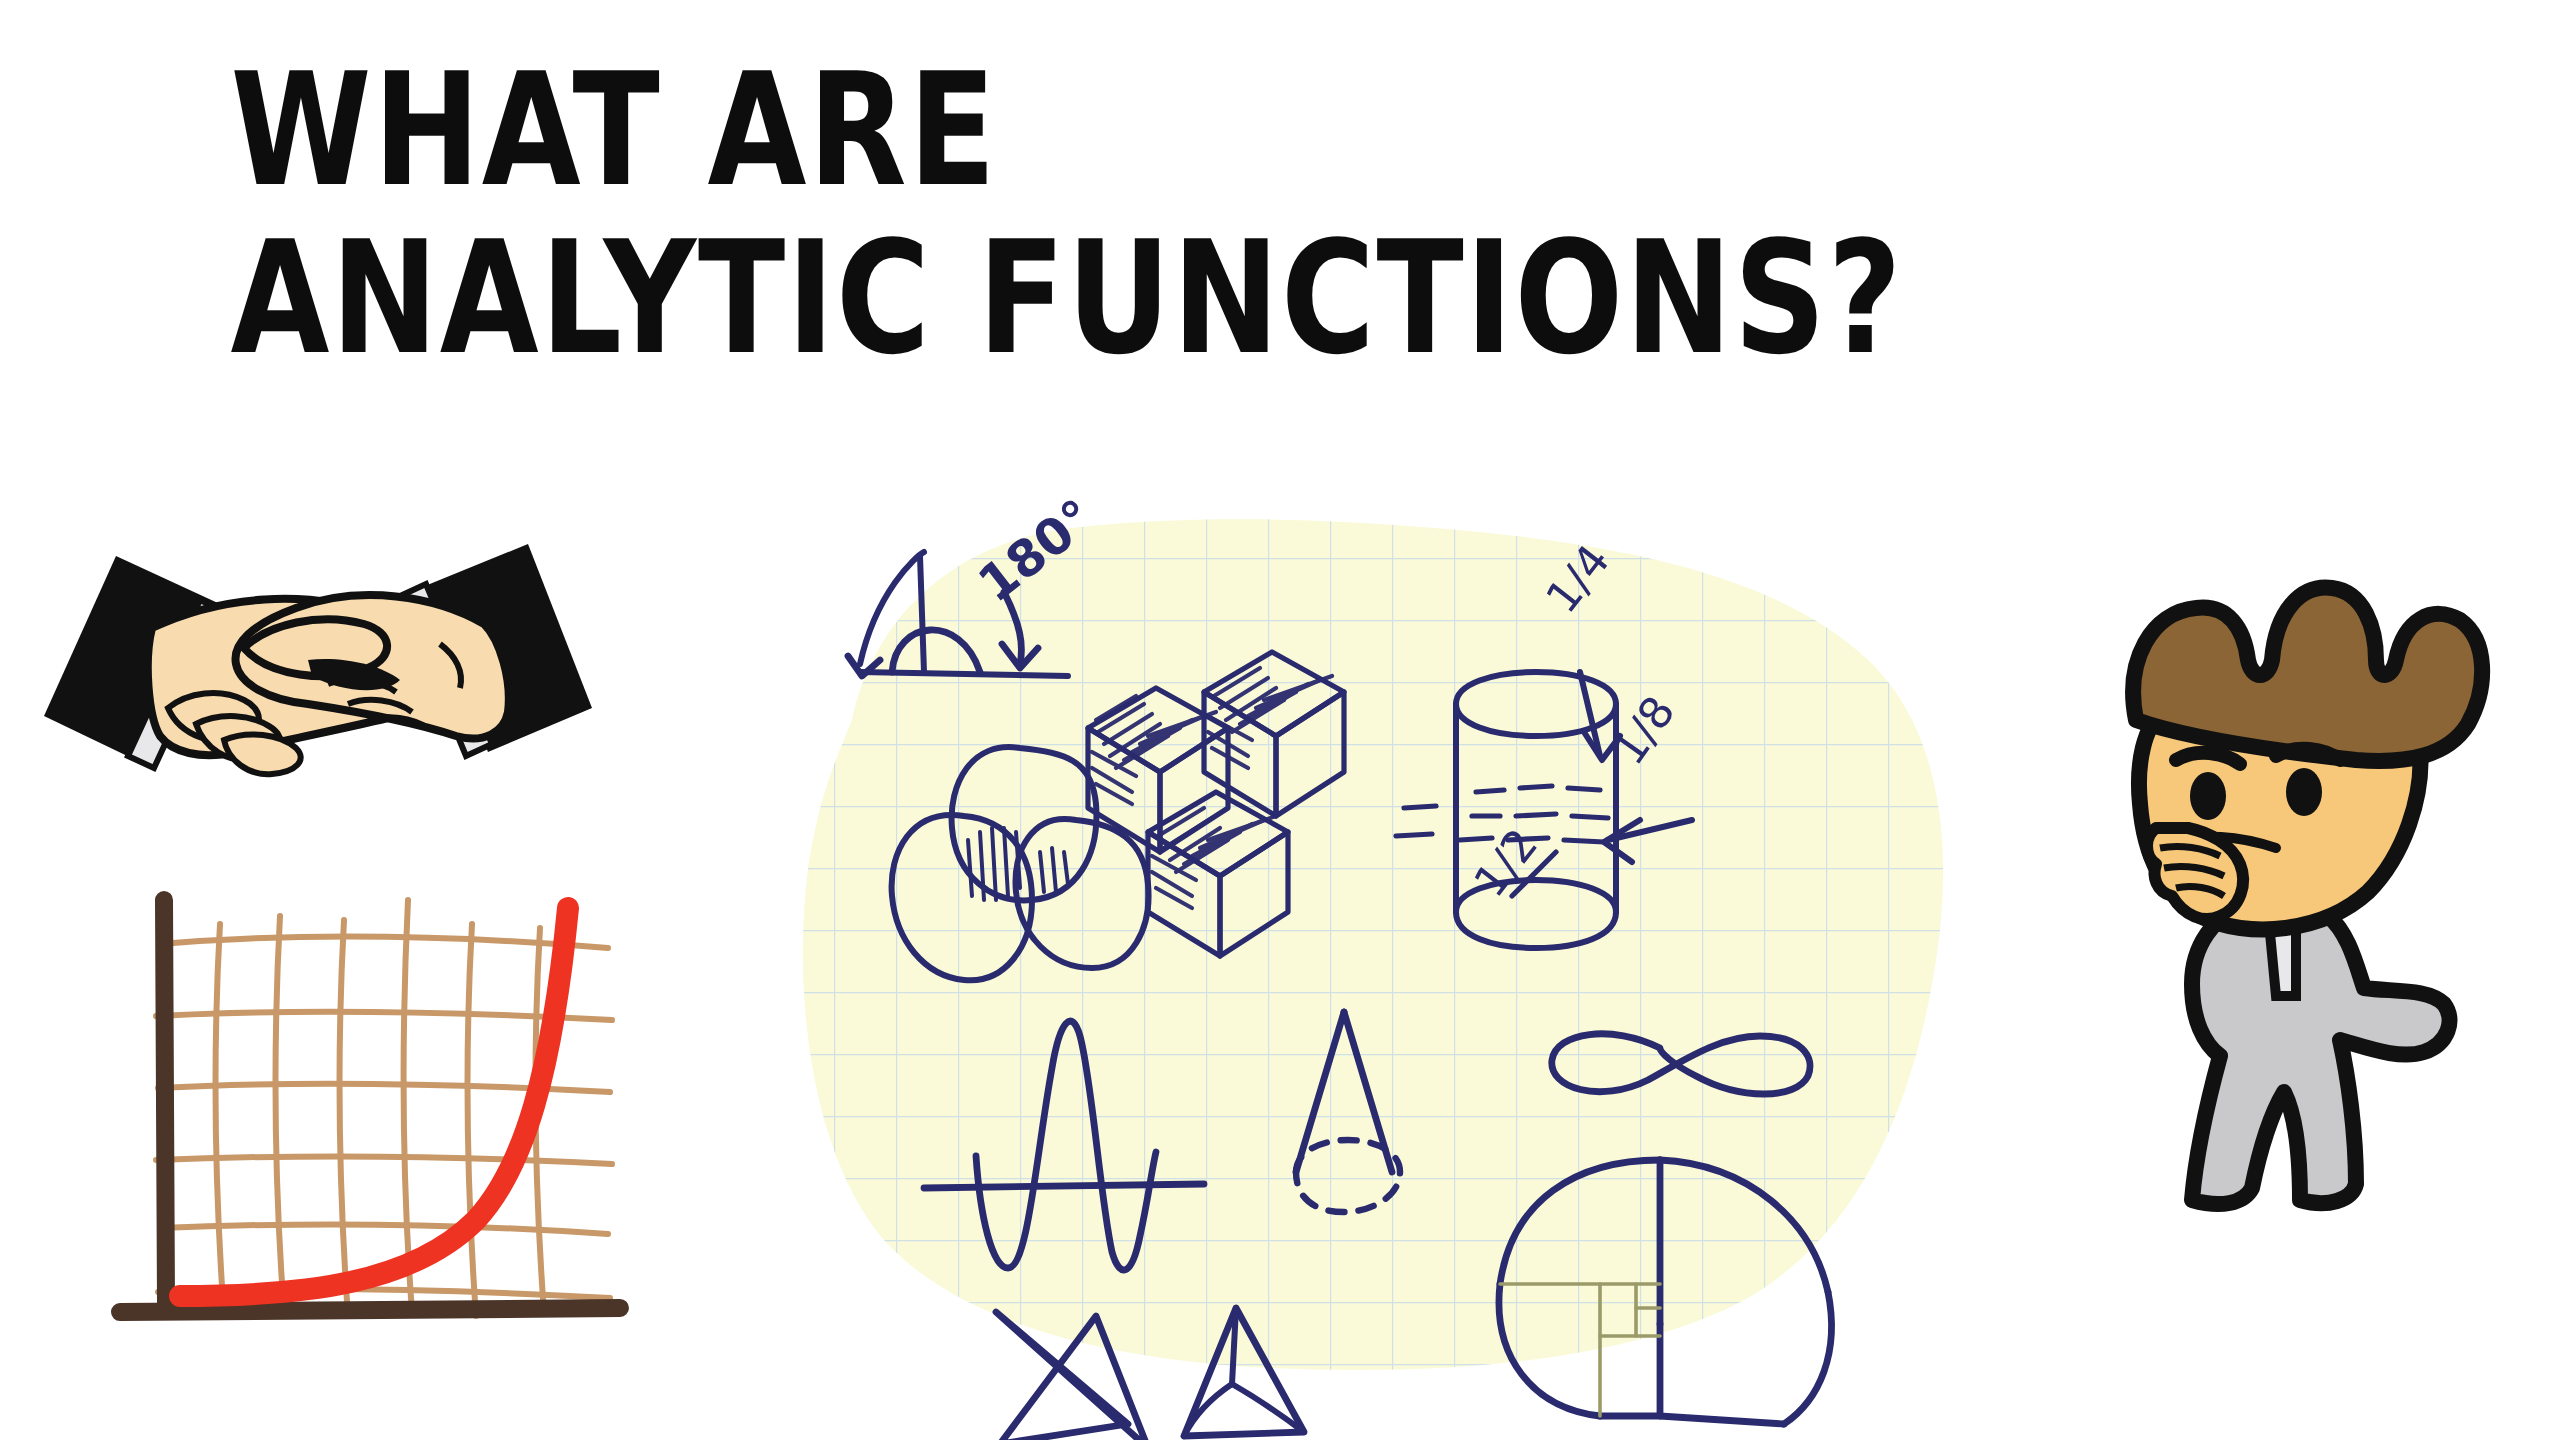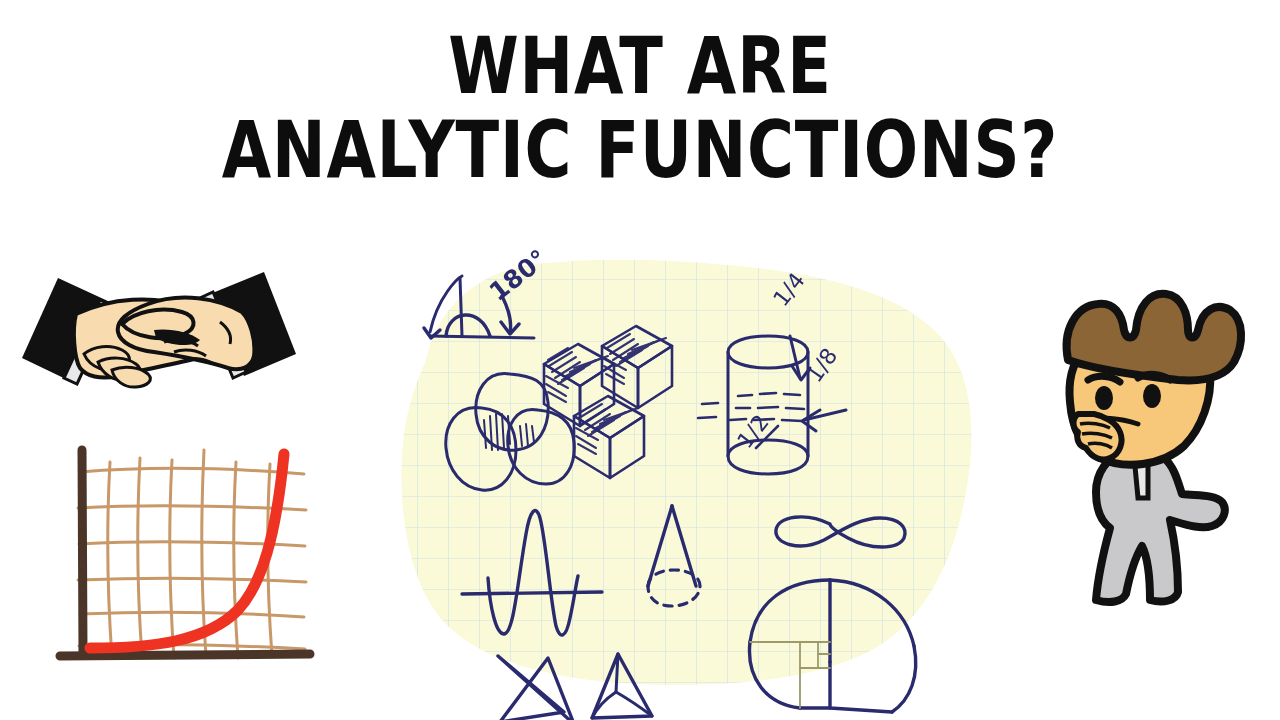--- a/index.html
+++ b/index.html
@@ -5,21 +5,21 @@
 <style>
   * { margin:0; padding:0; box-sizing:border-box; }
   html,body { width:1280px; height:720px; overflow:hidden; background:#ffffff; }
   body { font-family:"Liberation Sans", sans-serif; position:relative; }
 
   #stage { position:relative; width:1280px; height:720px; background:#ffffff; }
 
   
   #title-block {
     position:absolute; left:0; top:28px; width:1280px;
-    text-align:center; line-height:0.98;
+    text-align:left; line-height:0.98;
     color:#0d0d0d;
   }
   .title-line {
     display:block;
     font-family:"DejaVu Sans", sans-serif;
     font-weight:700;
     letter-spacing:1px;
     color:#0d0d0d;
     white-space:nowrap;
     transform:scaleX(0.82);

